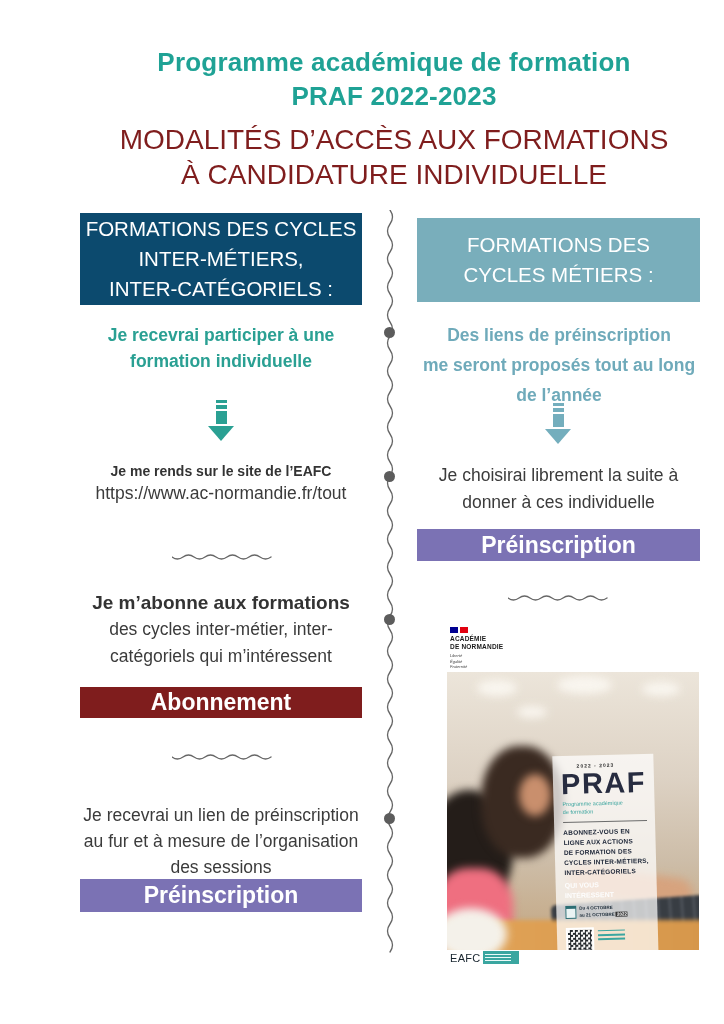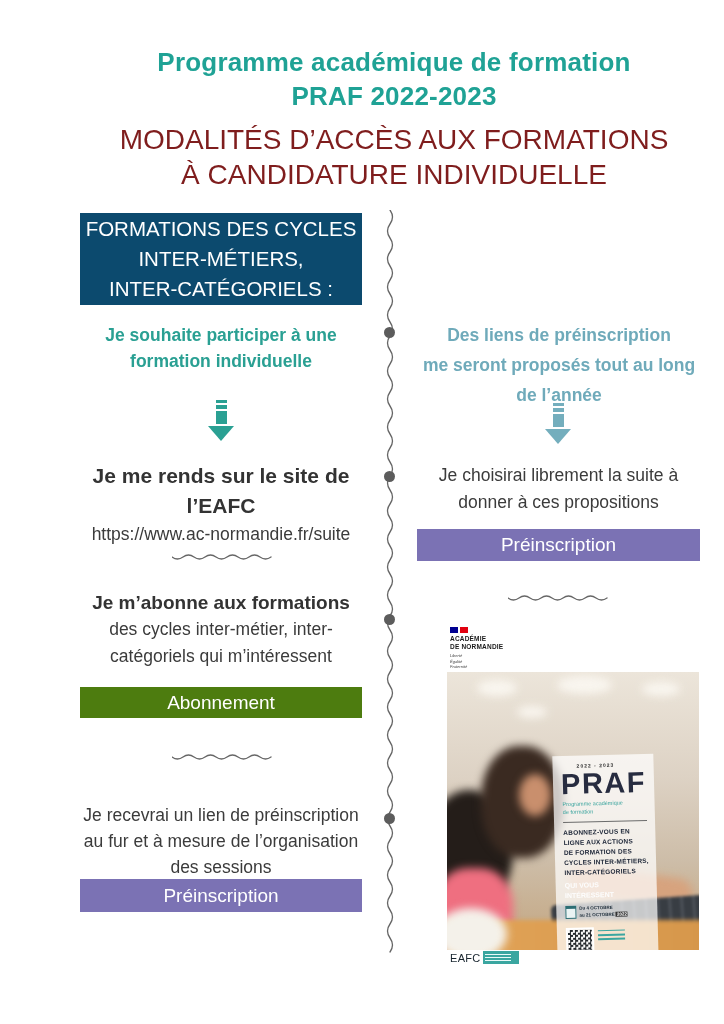--- a/index.html
+++ b/index.html
@@ -22,22 +22,22 @@
 
   
   .step{font-size:17.5px;line-height:1.45;text-align:center;color:#3b3b3b;}
   .tealtext{color:#2aa093;font-weight:700;}
   .bluetext{color:#6faaba;font-weight:700;}
   .b{font-weight:700;color:#333;}
   .lh30{line-height:30px;}
 
   
   .btn{display:flex;align-items:center;justify-content:center;color:#fff;
-       font-size:19px;font-weight:400;cursor:pointer;}
-  .btn-teal{background:#4d7c0f;}
+       font-size:23px;font-weight:700;cursor:pointer;}
+  .btn-teal{background:#7f1d1d;}
   .btn-purple{background:#7b72b4;}
 
   
   .arrow{display:flex;flex-direction:column;align-items:center;gap:2px;}
   .arrow .d1{width:11px;height:3px;background:currentColor;}
   .arrow .d2{width:11px;height:4px;background:currentColor;}
   .arrow .bodyb{width:11px;height:13px;background:currentColor;}
   .arrow .head{width:0;height:0;border-left:13px solid transparent;
                border-right:13px solid transparent;border-top:15px solid currentColor;}
   .arrow-teal{color:#2aa093;} .arrow-blue{color:#74aebd;}
@@ -100,34 +100,38 @@
   <div class="abs dot" style="left:352px;top:327px"></div>
   <div class="abs dot" style="left:352px;top:471px"></div>
   <div class="abs dot" style="left:352px;top:614px"></div>
   <div class="abs dot" style="left:352px;top:813px"></div>
 
   <div class="abs col-head left-head">
     <span class="pre">FORMATIONS DES CYCLES
 INTER-MÉTIERS,
 INTER-CATÉGORIELS :</span>
   </div>
-
-  <div class="abs step tealtext pre" style="left:48px;top:322px;width:282px;line-height:26px">Je souhaite participer à une
+  <div class="abs col-head right-head">
+    <span class="pre">FORMATIONS DES
+CYCLES MÉTIERS :</span>
+  </div>
+
+  <div class="abs step tealtext pre" style="left:48px;top:322px;width:282px;line-height:26px">Je recevrai participer à une
 formation individuelle</div>
 
   <div class="abs arrow arrow-teal" style="left:176px;top:400px">
     <i class="d1"></i>
       <i class="d2"></i>
       <i class="bodyb"></i>
       <i class="head"></i>
   </div>
 
   <div class="abs step" style="left:40px;top:461px;width:298px">
-    <div class="b" style="font-size:21px">Je me rends sur le site de l’EAFC</div>
-    <div>https://www.ac-normandie.fr/suite</div>
+    <div class="b" style="font-size:14px">Je me rends sur le site de l’EAFC</div>
+    <div>https://www.ac-normandie.fr/tout</div>
   </div>
 
   <svg class="abs wave" style="left:140px;top:551px" width="100" height="12" viewBox="0 0 100 12">
       <path d="M0 6 q5.5 4 11 0 q5.5 -4 11 0 q5.5 4 11 0 q5.5 -4 11 0 q5.5 4 11 0 q5.5 -4 11 0 q5.5 4 11 0 q5.5 -4 11 0 q5.5 4 11 0"></path>
     </svg>
 
   <div class="abs step" style="left:44px;top:589px;width:290px;line-height:27px">
     <div class="b" style="font-size:19px">Je m’abonne aux formations</div>
     <div class="pre">des cycles inter-métier, inter-
 catégoriels qui m’intéressent</div>
@@ -150,21 +154,21 @@
 de l’année</div>
 
   <div class="abs arrow arrow-blue" style="left:513px;top:403px">
     <i class="d1"></i>
       <i class="d2"></i>
       <i class="bodyb"></i>
       <i class="head"></i>
   </div>
 
   <div class="abs step pre" style="left:385px;top:462px;width:283px;line-height:27px">Je choisirai librement la suite à
-donner à ces propositions</div>
+donner à ces individuelle</div>
 
   <div class="abs btn btn-purple" style="left:385px;top:529px;width:283px;height:32px">Préinscription</div>
 
   <svg class="abs wave" style="left:476px;top:592px" width="100" height="12" viewBox="0 0 100 12">
       <path d="M0 6 q5.5 4 11 0 q5.5 -4 11 0 q5.5 4 11 0 q5.5 -4 11 0 q5.5 4 11 0 q5.5 -4 11 0 q5.5 4 11 0 q5.5 -4 11 0 q5.5 4 11 0"></path>
     </svg>
 
   <div class="abs poster">
 
     <div class="abs gov-logo">

